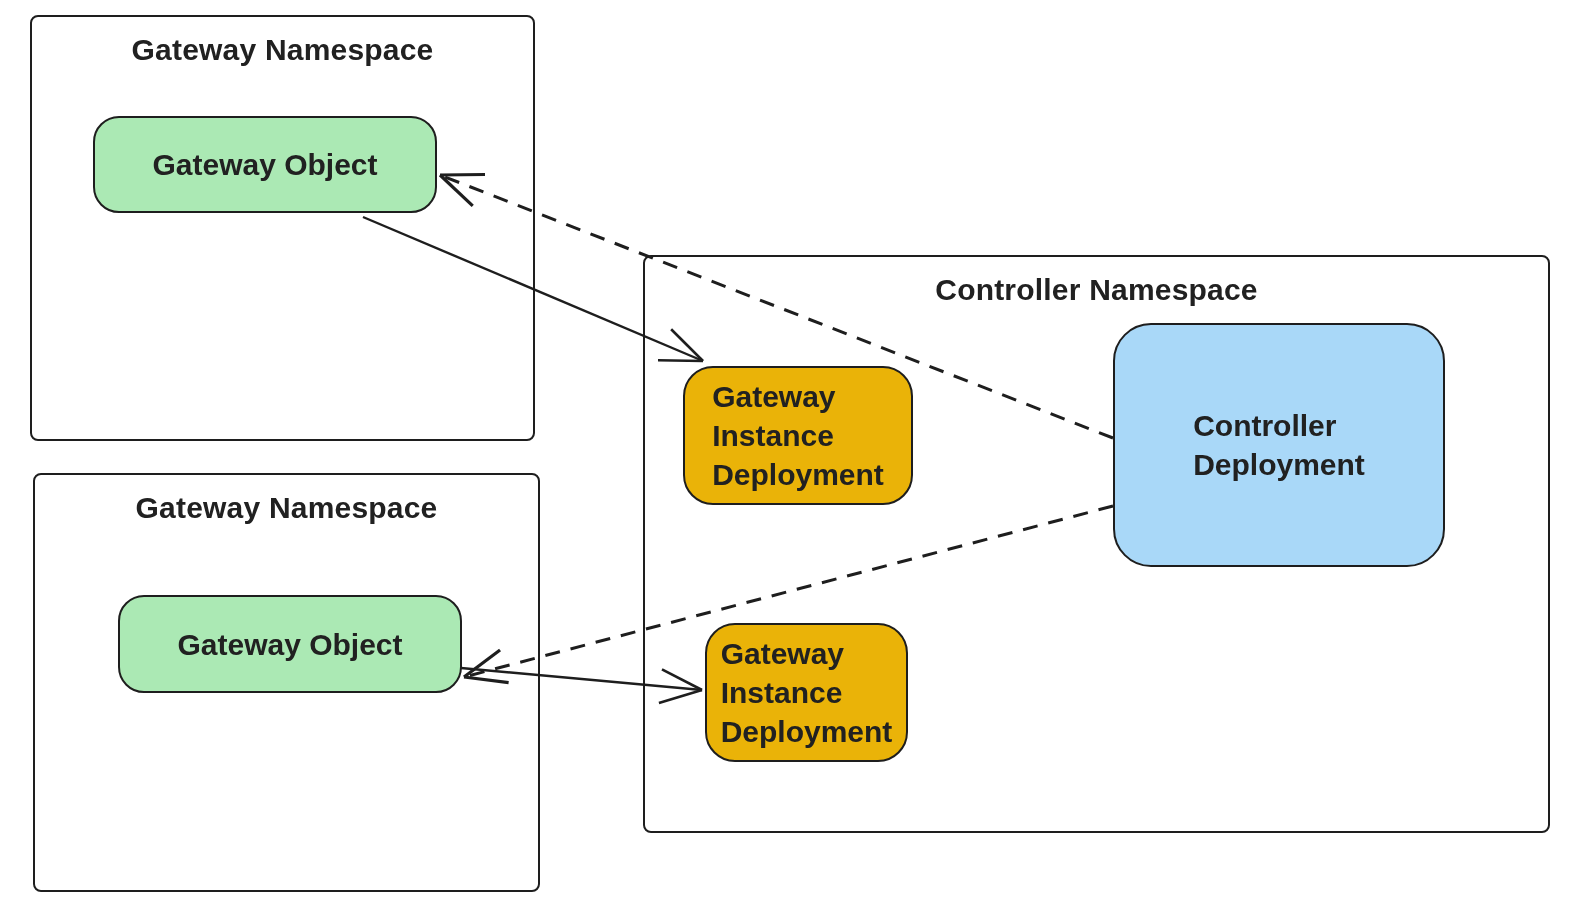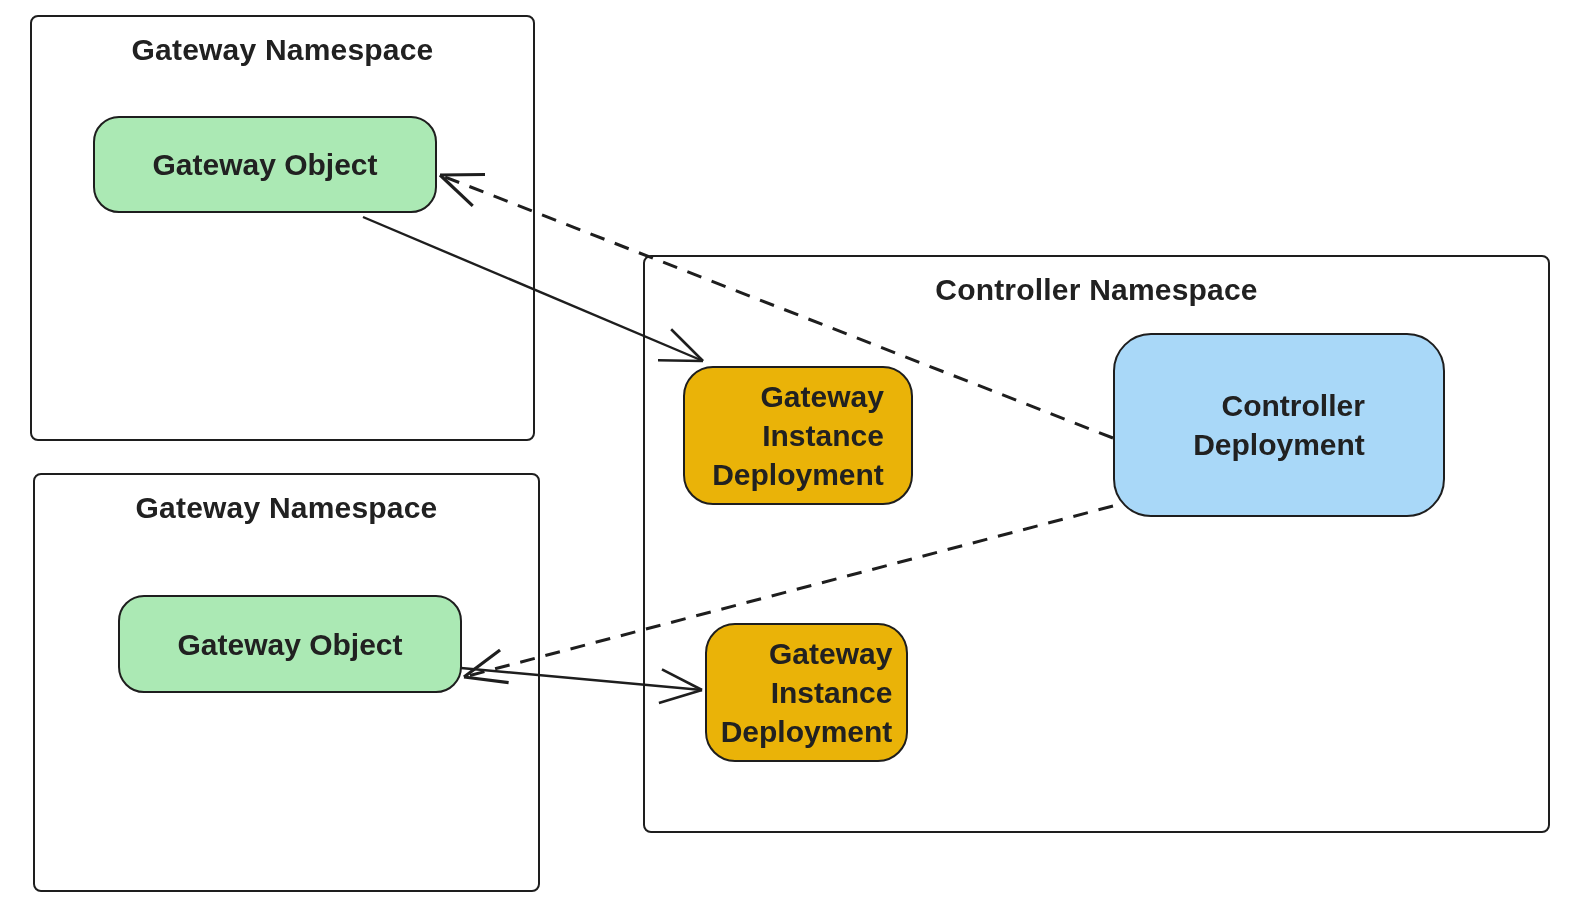--- a/index.html
+++ b/index.html
@@ -33,21 +33,21 @@
     letter-spacing: 0.2px;
     color: #212121;
   }
   .node {
     position: absolute;
     border: 2.2px solid #1e1e1e;
     box-sizing: border-box;
     display: flex;
     align-items: center;
     justify-content: center;
-    text-align: right;
+    text-align: left;
     font-size: 30px;
     font-weight: 600;
     line-height: 39px;
     white-space: pre-line;
     z-index: 2;
     color: #212121;
   }
   .node-green {
     background: #abe9b4;
     border-radius: 26px;
@@ -94,21 +94,21 @@
   </div>
 
   <div class="node node-green" style="left: 93px; top: 116px; width: 344px; height: 97px;">Gateway Object</div>
   <div class="node node-green" style="left: 118px; top: 595px; width: 344px; height: 98px;">Gateway Object</div>
   <div class="node node-blue-small" style="left: 683px; top: 366px; width: 230px; height: 139px;">Gateway
 Instance
 Deployment</div>
   <div class="node node-blue-small" style="left: 705px; top: 623px; width: 203px; height: 139px;">Gateway
 Instance
 Deployment</div>
-  <div class="node node-blue-big" style="left: 1113px; top: 333px; width: 332px; height: 184px;">Controller
+  <div class="node node-blue-big" style="left: 1113px; top: 323px; width: 332px; height: 244px;">Controller
 Deployment</div>
 
   <svg class="edges-layer" width="1570" height="913" viewBox="0 0 1570 913">
       <g>
         <line x1="363" y1="217" x2="703" y2="361" class="edge-line edge-solid"></line>
         <line x1="703" y1="361" x2="671.1547065485133" y2="329.20570357770595" class="edge-line barb"></line>
         <line x1="703" y1="361" x2="658.0062388242807" y2="360.2506968154774" class="edge-line barb"></line>
       </g>
       <g>
         <line x1="1113" y1="438" x2="440" y2="175" class="edge-line edge-dashed"></line>

